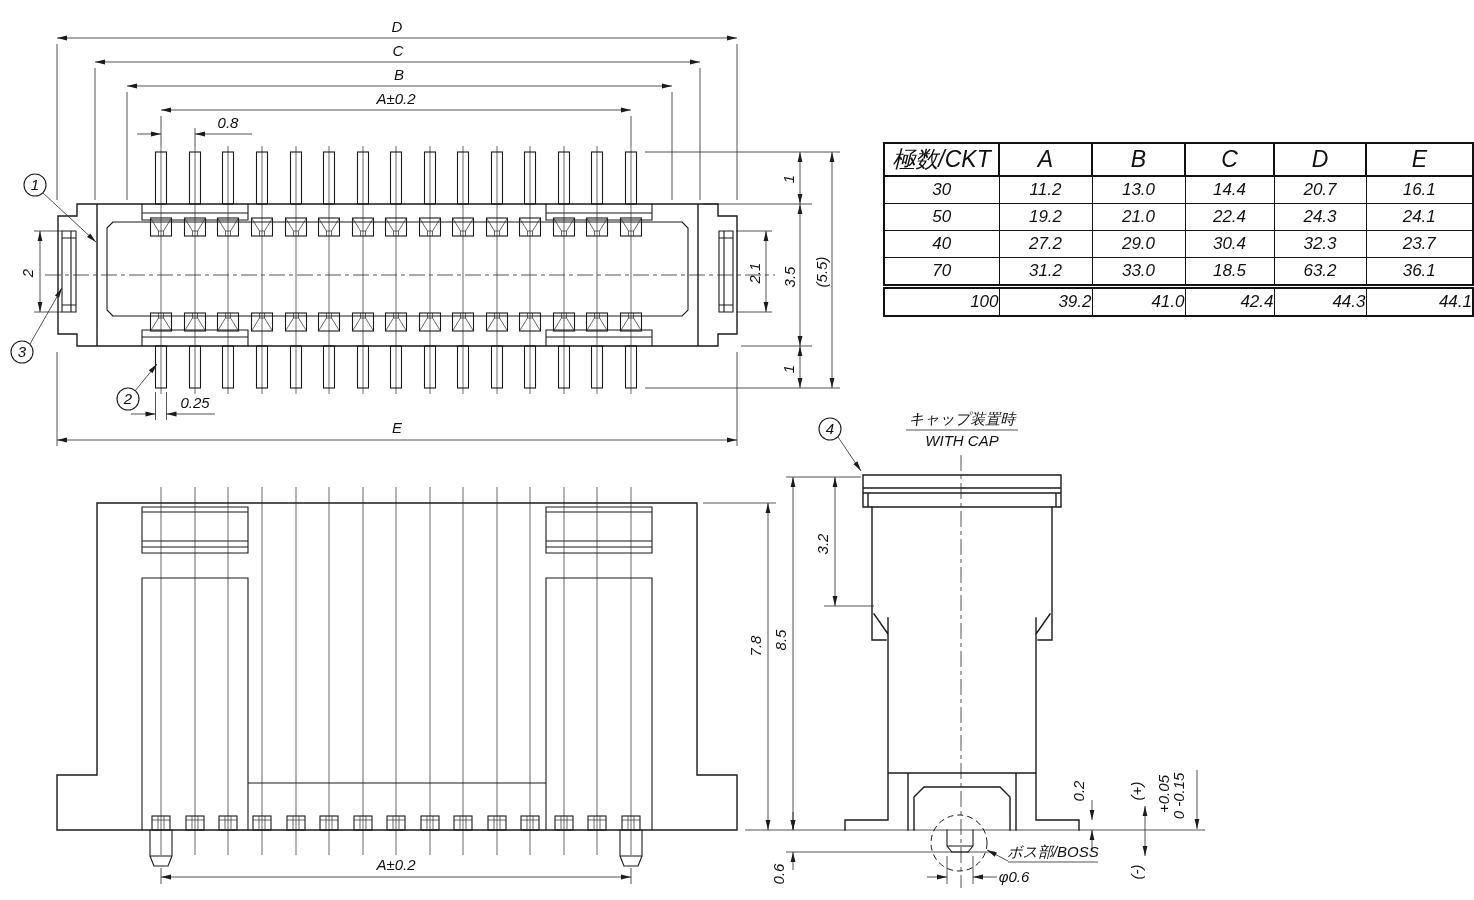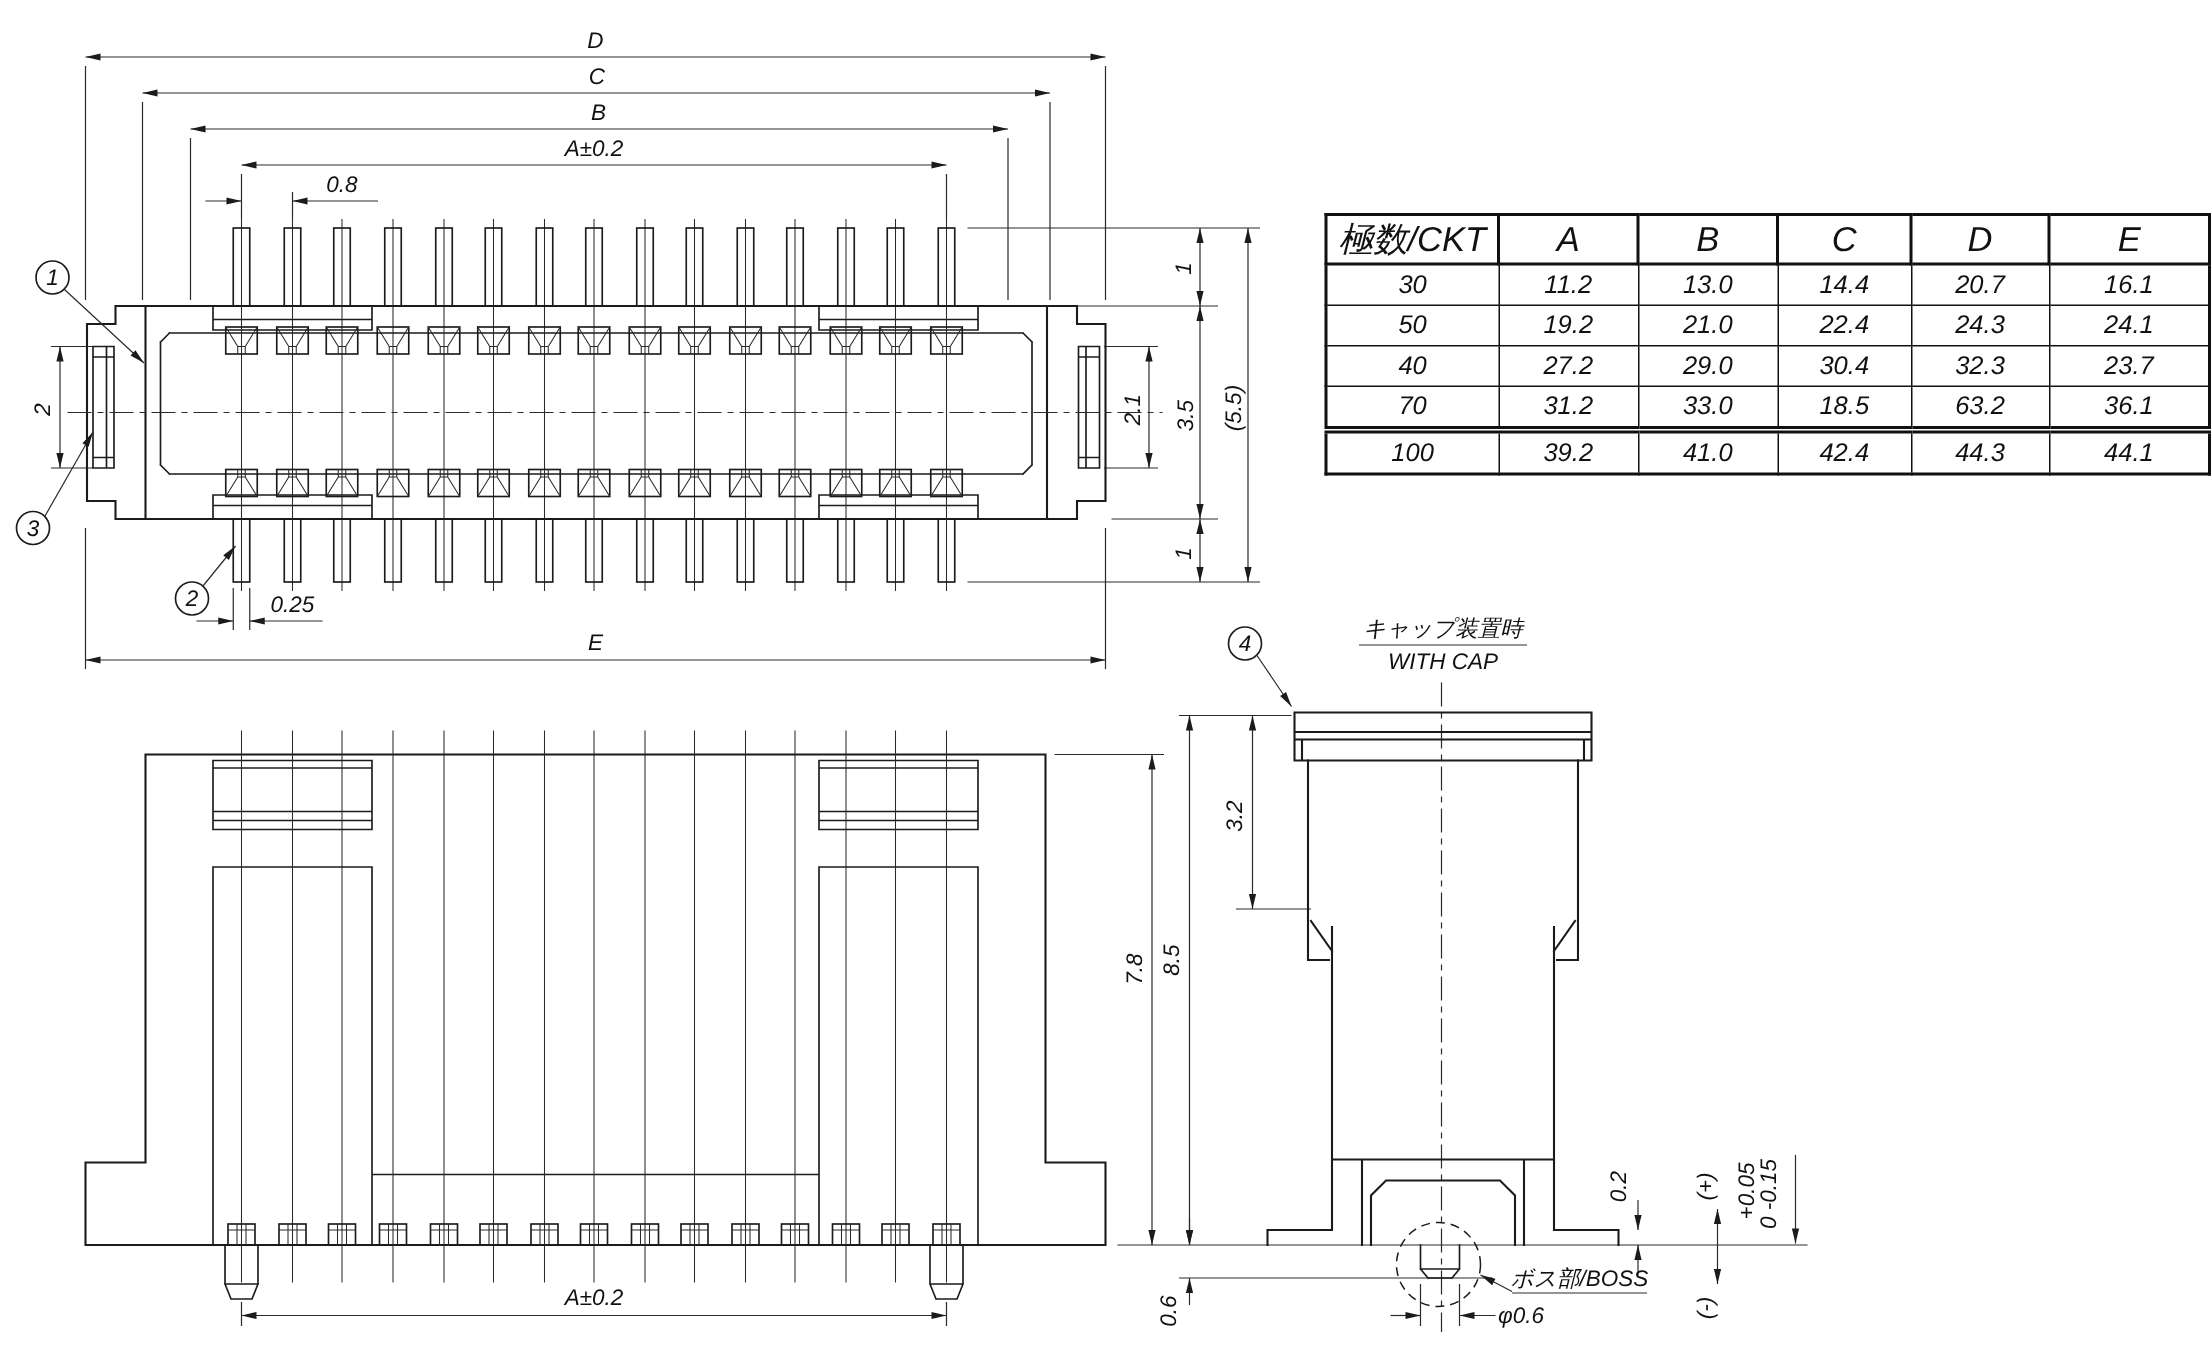--- a/index.html
+++ b/index.html
@@ -16,21 +16,21 @@
   text.cj{font-size:15px;}
   text.co{font-size:15px;}
   
   #dimtable{position:absolute;left:883px;top:142px;width:589px;}
   #dimtable table{border-collapse:collapse;width:589px;table-layout:fixed;
         font-style:italic;font-size:17px;color:#111;}
   #dimtable td,#dimtable th{border:1.6px solid #111;text-align:center;padding:0;
         height:26px;overflow:hidden;white-space:nowrap;}
   #dimtable thead th{height:31px;border-width:2px;font-weight:normal;font-size:23px;margin-left:41px;}
   #dimtable table{border:2px solid #111;}
-  #dimtable tr.lastrow td{border-top:5px double #111;}
+  #dimtable tr.lastrow td{border-top:5px double #111;text-align:right;}
 </style>
 </head>
 <body>
 
 <div id="page">
 
 <svg width="1474" height="900" viewBox="0 0 1474 900">
   <defs>
     <marker id="ar" orient="auto-start-reverse" markerWidth="14" markerHeight="8" refX="13" refY="4">
       <path d="M0.5,1 L13,4 L0.5,7 z" fill="#1b1b1b"></path>

